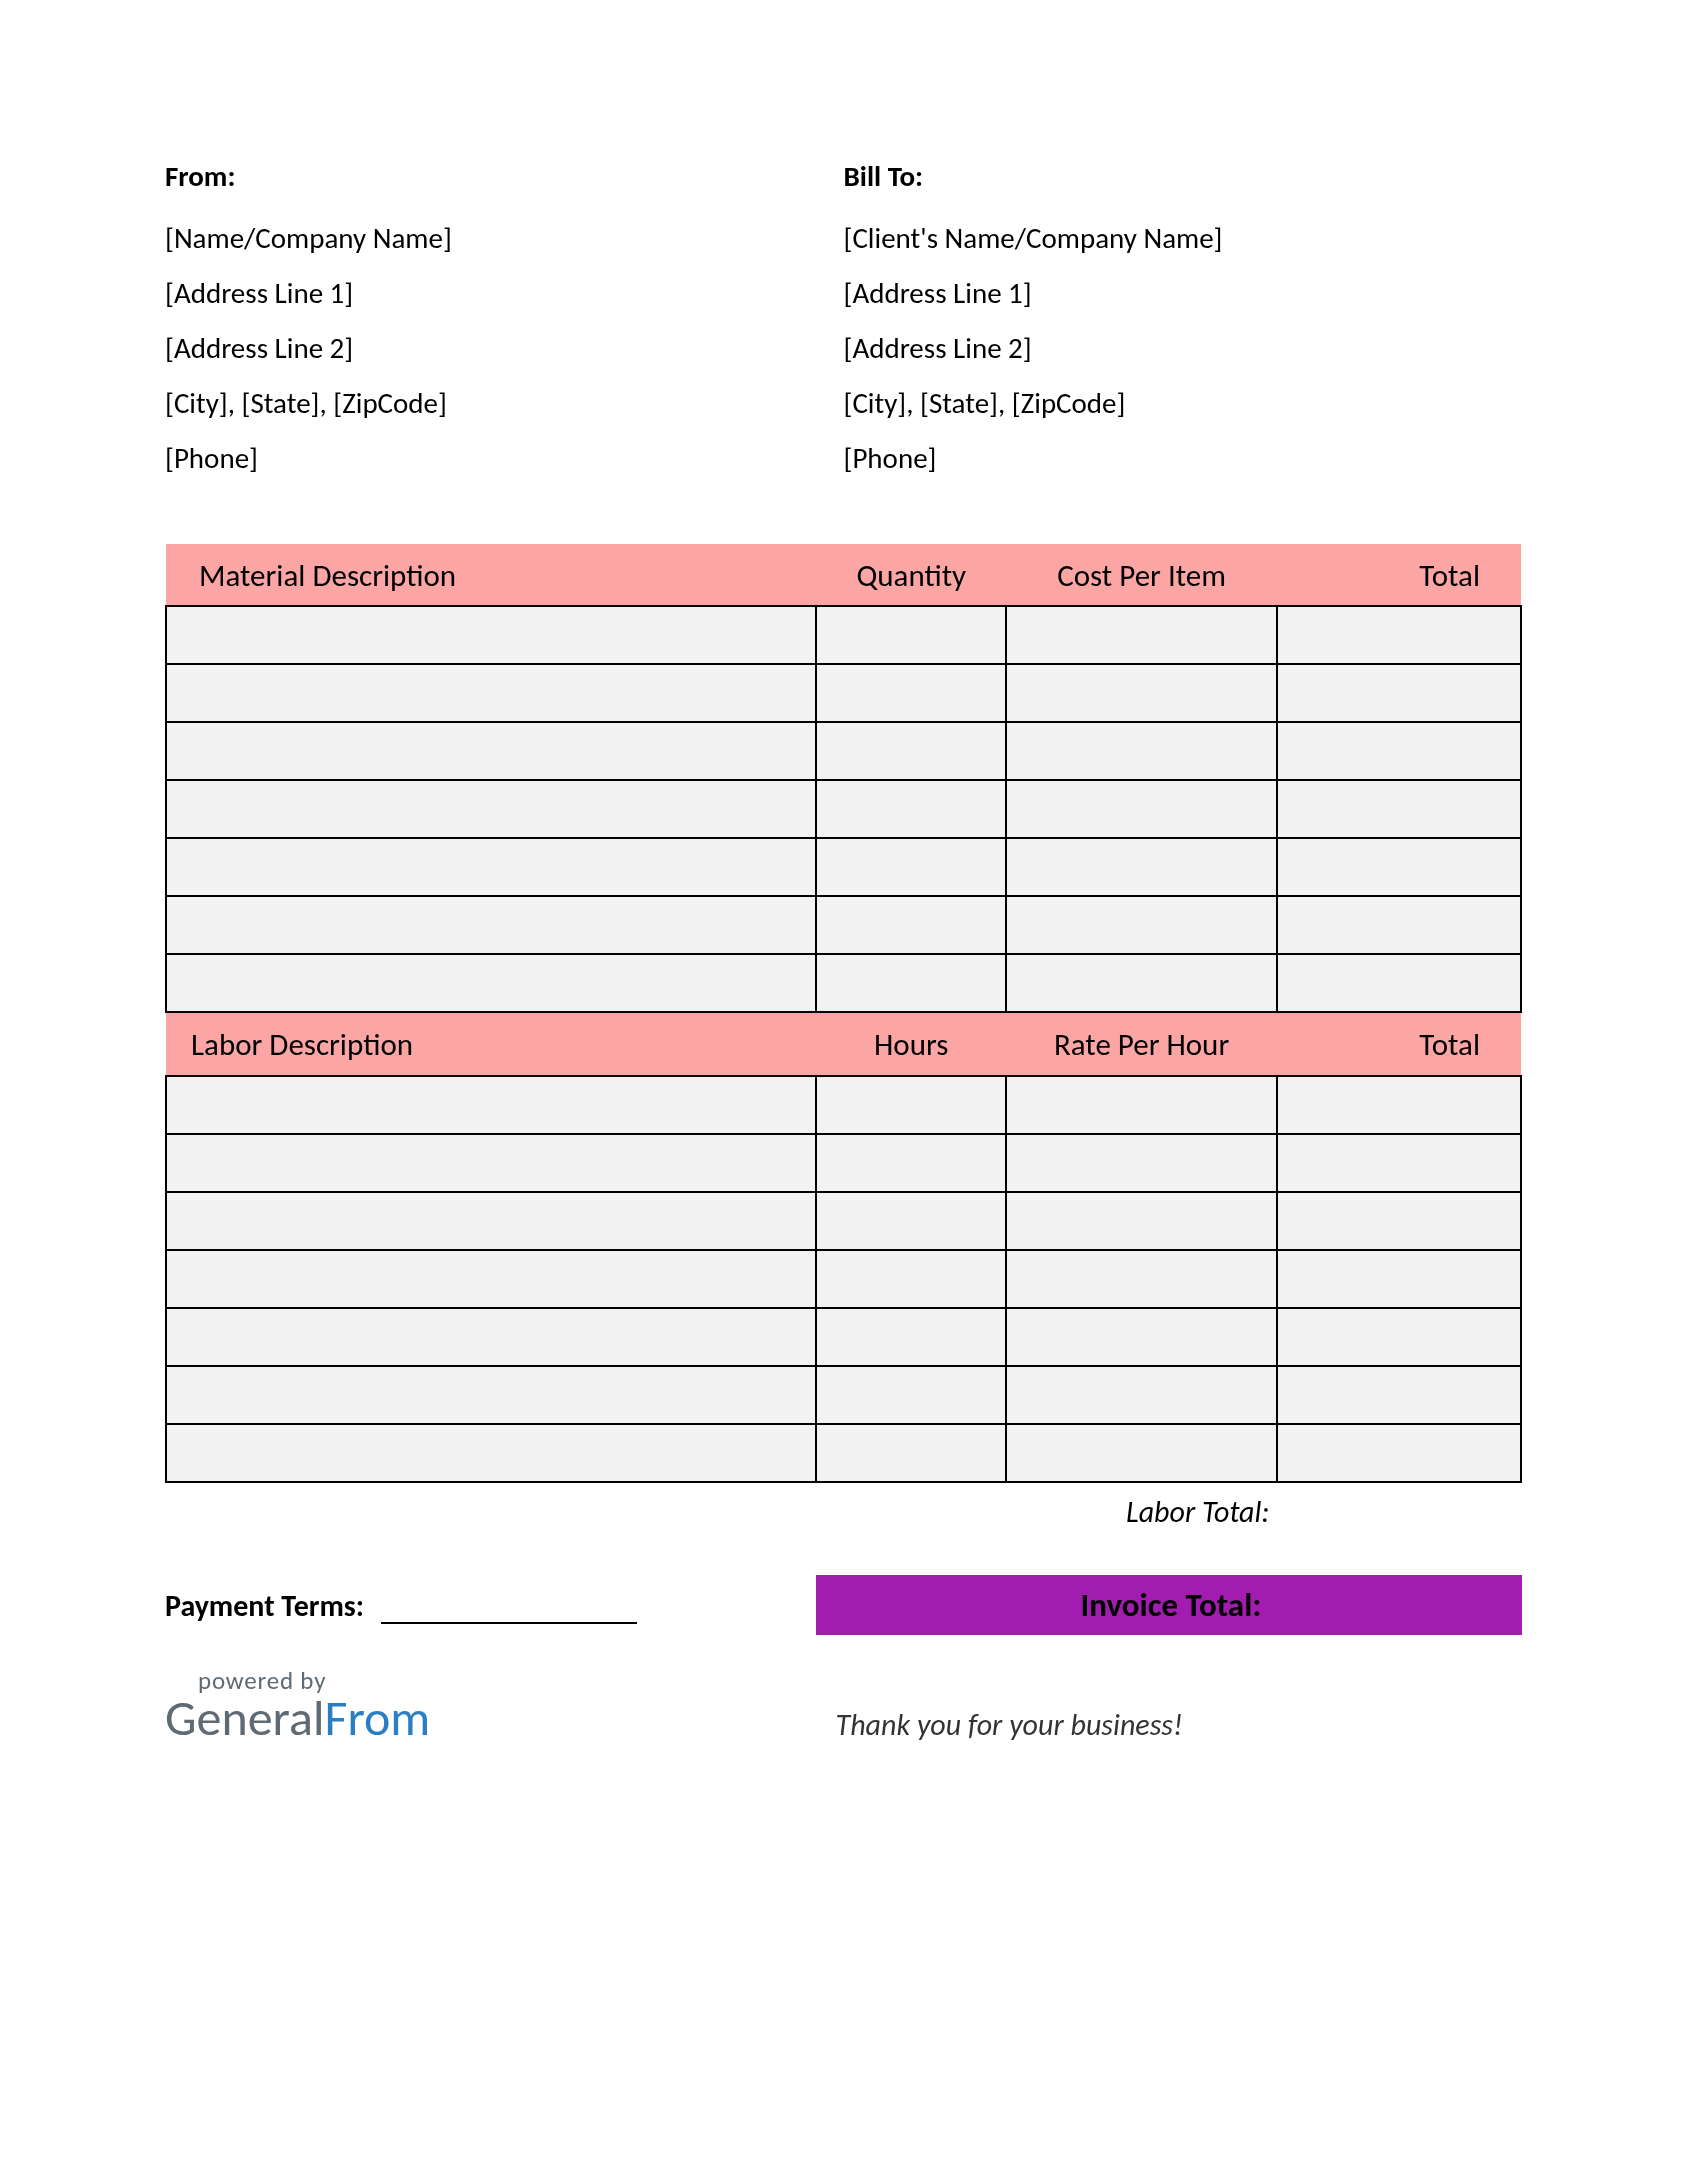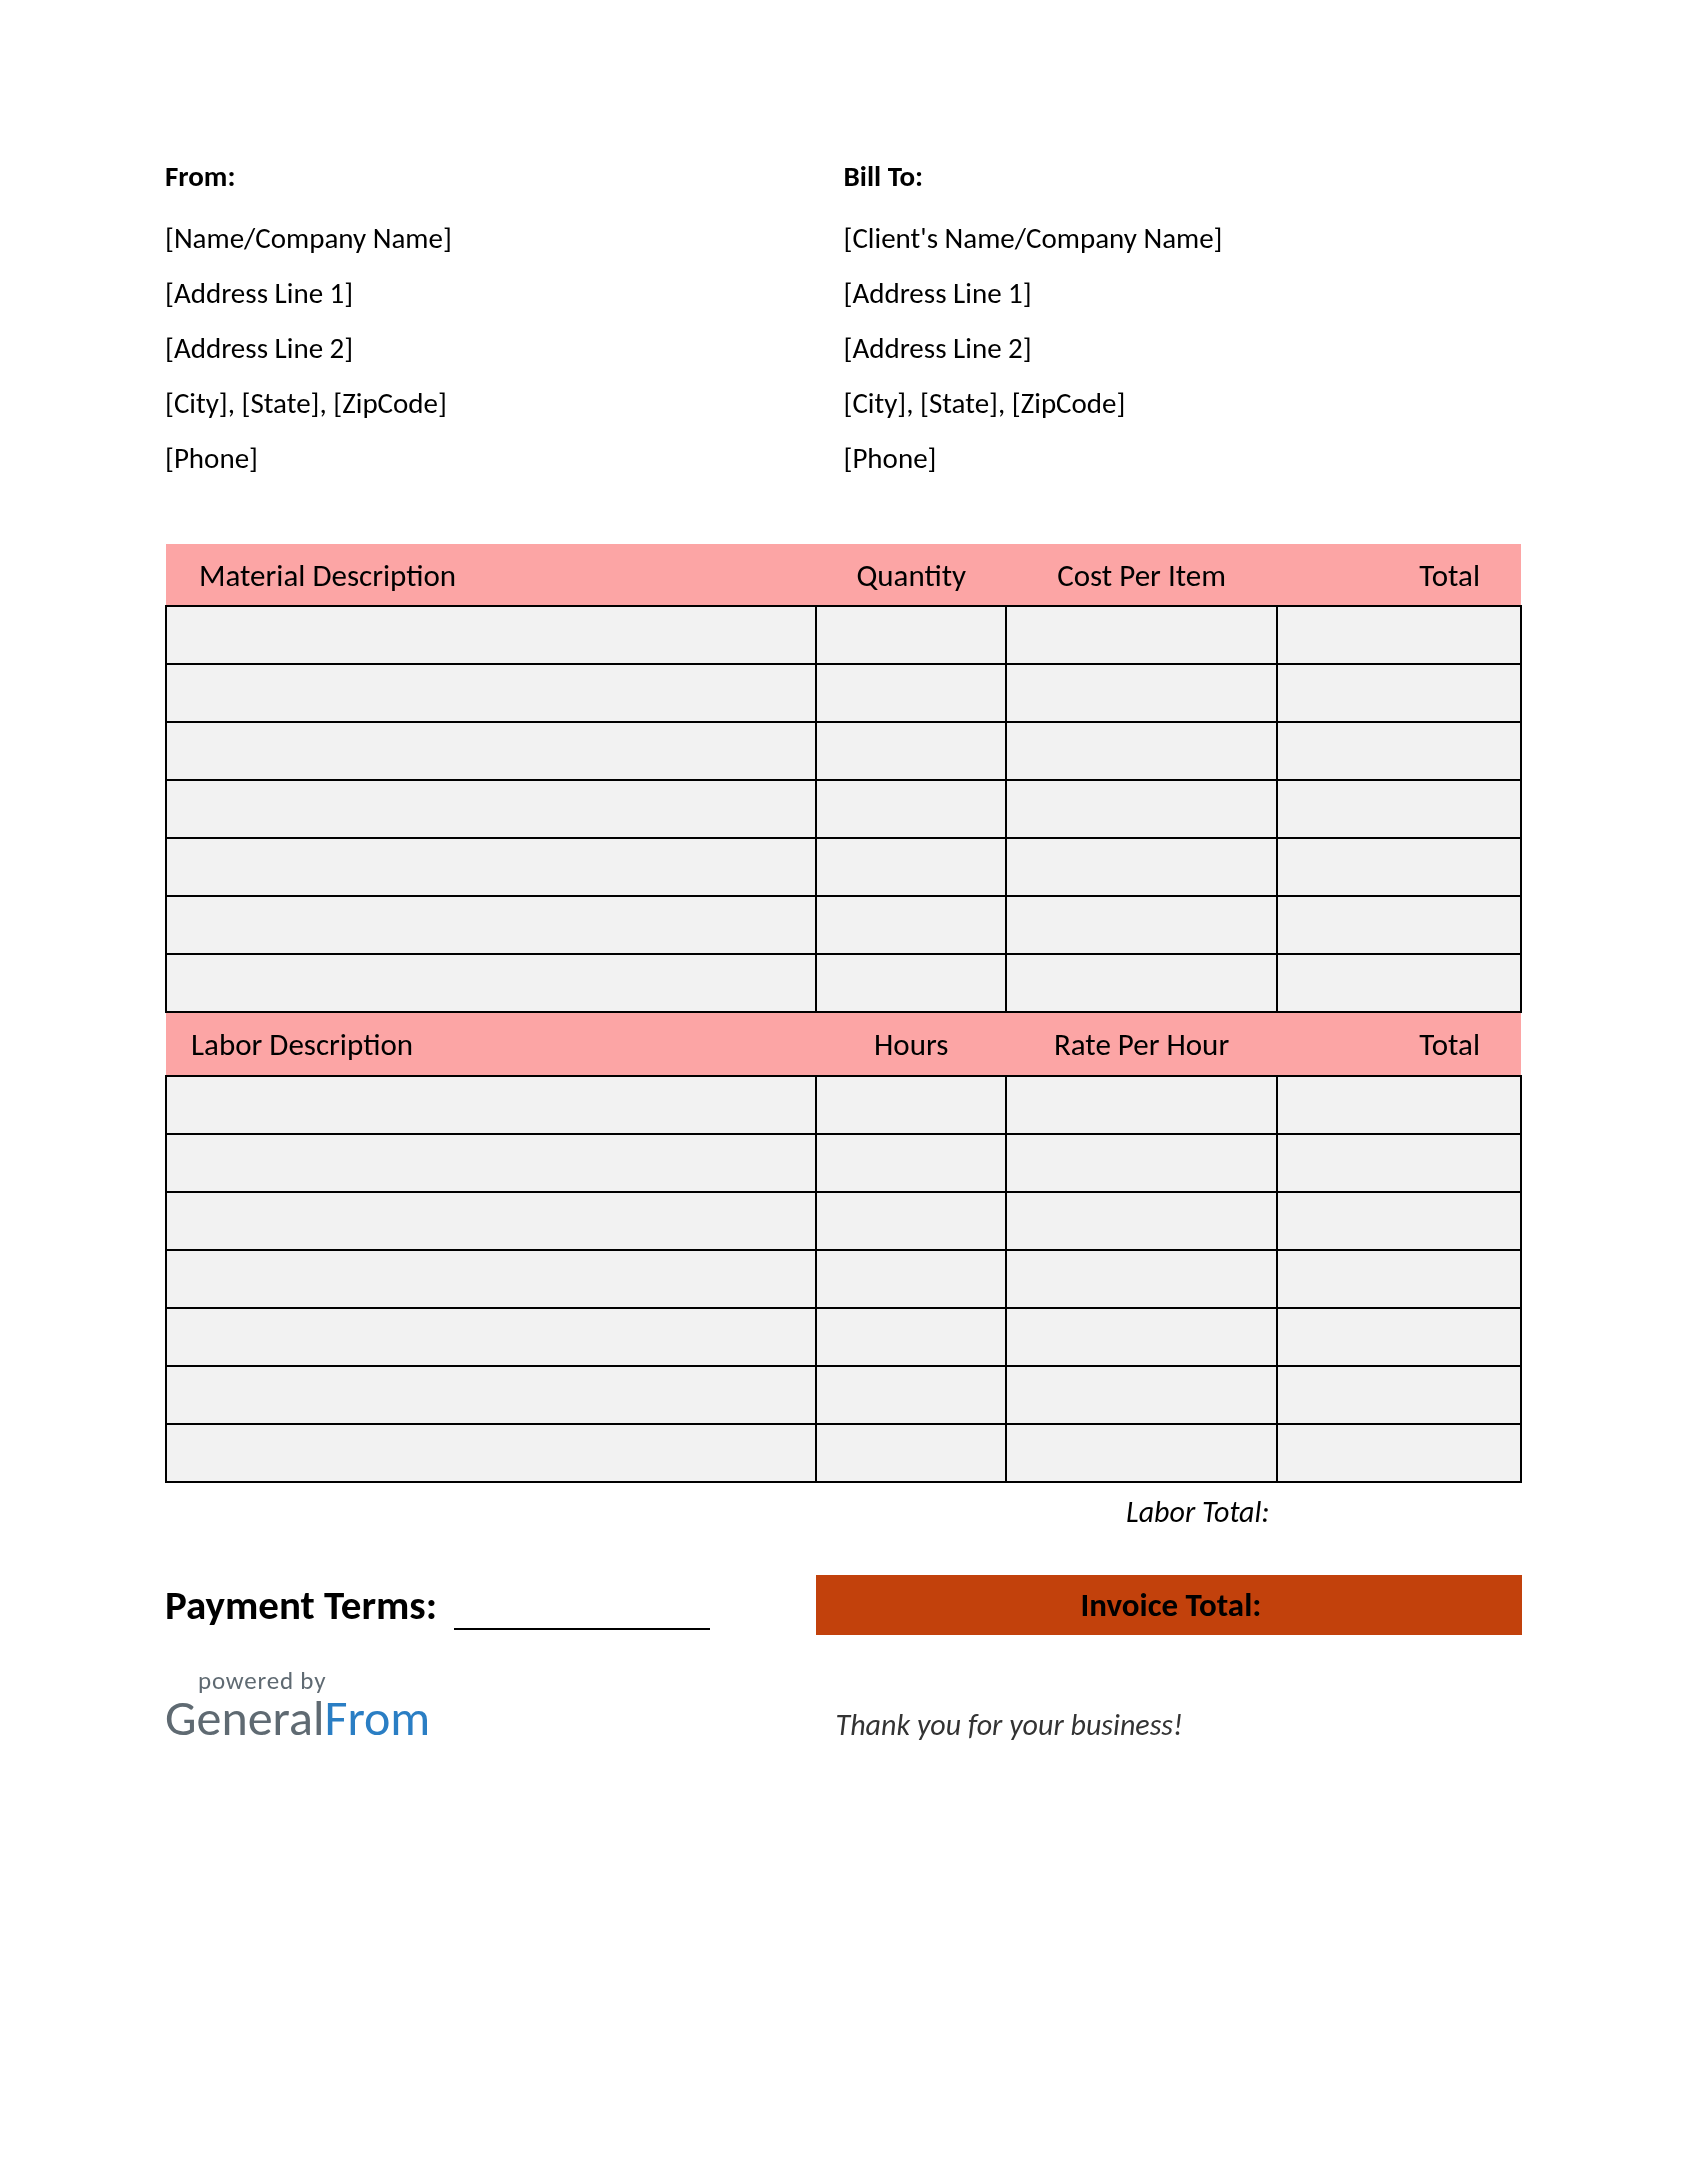--- a/index.html
+++ b/index.html
@@ -87,38 +87,38 @@
   .subtotal-box {
     width: 18%;
     height:45px;
   }
   .footer-row {
     display:flex;
     align-items:center;
     margin-top:41px;
   }
   .payterms {
-    font-size:41px;
+    font-size:30px;
     font-weight:700;
     display:flex;
     align-items: flex-end;
   }
   .payterms .underline {
     display:inline-block;
     width: 256px;
     border-bottom: 2.5px solid #000;
     margin-left: 16.5px;
     height: 33px;
   }
   .invoice-total {
     margin-left:auto;
     width: 52%;
     display:flex;
     align-items:center;
-    background:#c2410c;
+    background:#a21caf;
     height: 60px;
   }
   .invoice-total .lbl {
     flex:1;
     text-align:right;
     padding-right:16.5px;
     font-size:33px;
     font-weight:700;
   }
   .invoice-total .val {

